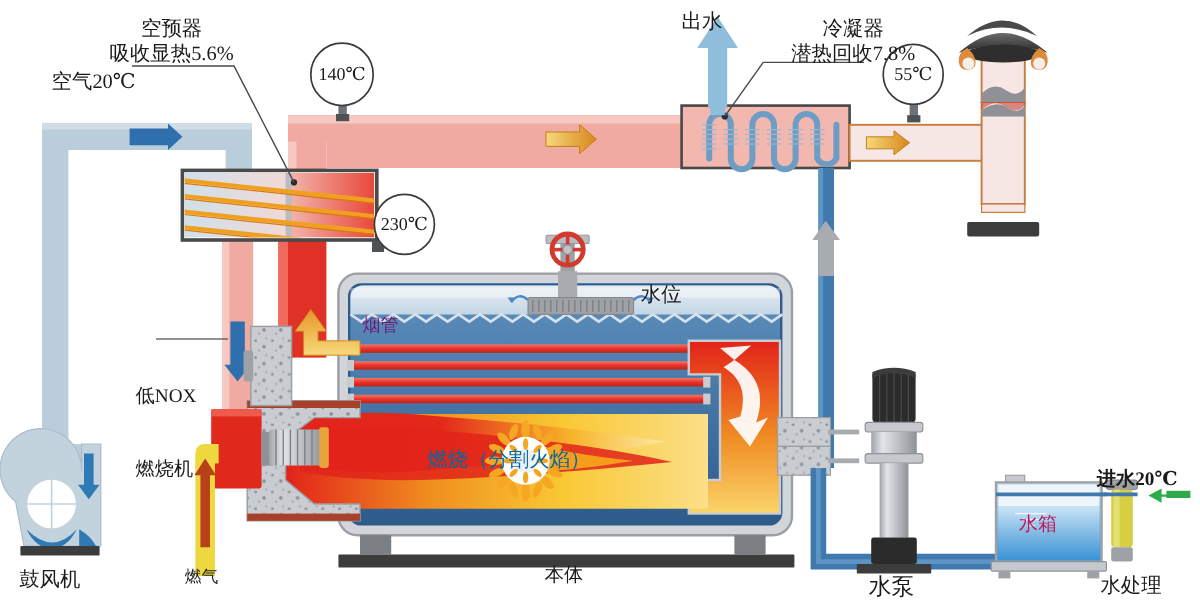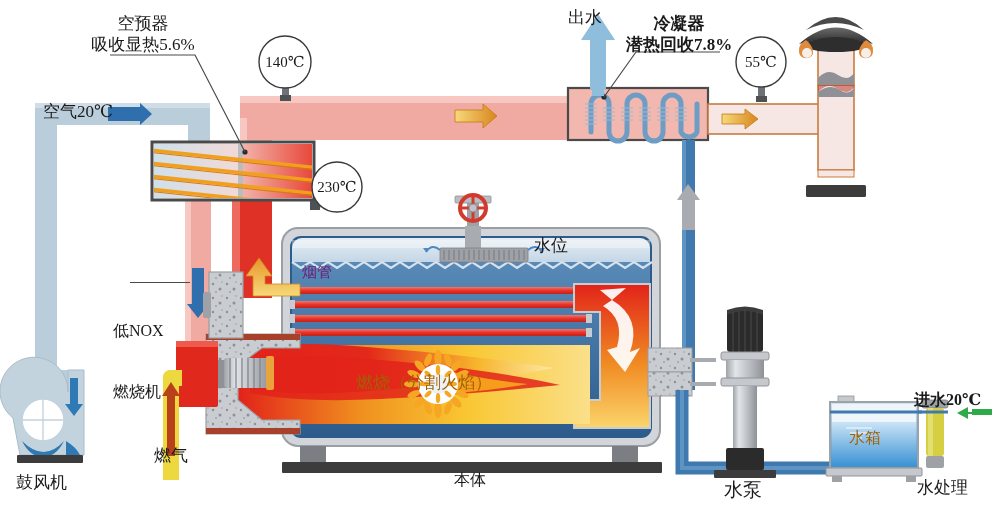--- a/index.html
+++ b/index.html
@@ -489,44 +489,44 @@
     <rect x="972" y="409" width="20" height="6" fill="#2faa4a"></rect>
   </g>
 
 </svg>
 
 <div class="lbl c" style="left:58px;top:14px;width:170px;font-size:17px;">
   <div>空预器</div>
   <div>吸收显热5.6%</div>
 </div>
 
-<div class="lbl" style="left:43px;top:58px;font-size:17px;margin-top:44px;">空气20℃</div>
+<div class="lbl" style="left:43px;top:58px;font-size:17px;">空气20℃</div>
 
 <div style="position:absolute;left:130px;top:282px;width:60px;height:1px;background:#4a4a4a;"></div>
 
 <div class="lbl" style="left:113px;top:321px;font-size:16px;">低NOX</div>
 <div class="lbl" style="left:113px;top:344px;font-size:16px;margin-top:38px;">燃烧机</div>
 
-<div class="lbl" style="left:154px;top:446px;font-size:17px;">燃气</div>
+<div class="lbl" style="left:154px;top:473px;font-size:14px;">燃气</div>
 <div class="lbl" style="left:16px;top:473px;font-size:17px;">鼓风机</div>
 
-<div class="lbl" style="left:356px;top:373px;font-size:17px;color:#a16207;">燃烧（分割火焰）</div>
+<div class="lbl" style="left:356px;top:373px;font-size:17px;color:#0369a1;">燃烧（分割火焰）</div>
 
 <div class="lbl" style="left:534px;top:236px;font-size:17px;">水位</div>
 <div class="lbl" style="left:302px;top:263px;font-size:15px;color:#701a75;">烟管</div>
 
 <div class="lbl c" style="left:380px;top:470px;width:180px;font-size:16px;">
   <div>本体</div>
 </div>
 
 <div class="lbl" style="left:568px;top:8px;font-size:17px;">出水</div>
 
-<div class="lbl c" style="left:604px;top:14px;width:150px;font-size:17px;font-weight:bold;">
+<div class="lbl c" style="left:636px;top:14px;width:150px;font-size:17px;">
   <div>冷凝器</div>
   <div>潜热回收7.8%</div>
 </div>
 
 <div class="lbl" style="left:724px;top:478px;font-size:19px;">水泵</div>
-<div class="lbl" style="left:849px;top:428px;font-size:16px;color:#a16207;">水箱</div>
+<div class="lbl" style="left:849px;top:428px;font-size:16px;color:#be185d;">水箱</div>
 <div class="lbl" style="left:917px;top:478px;font-size:17px;">水处理</div>
 <div class="lbl" style="left:914px;top:390px;font-size:16px;font-weight:bold;">进水20℃</div>
 
 </div>
 
 </body></html>

